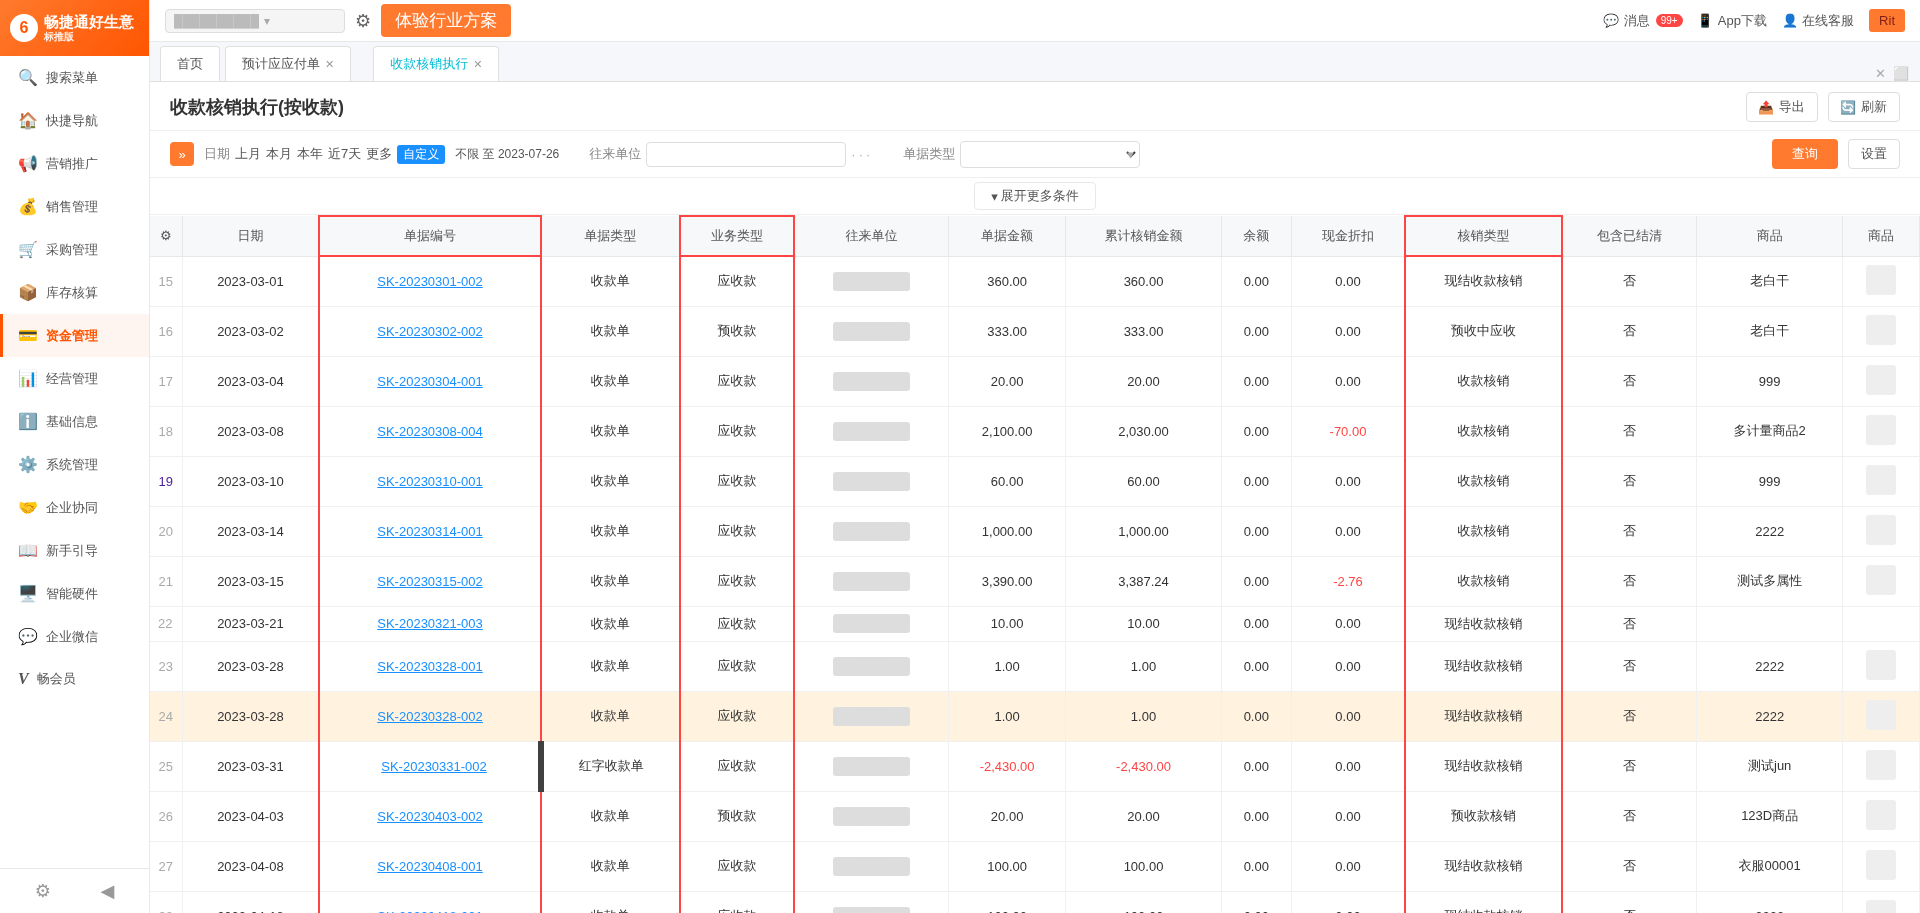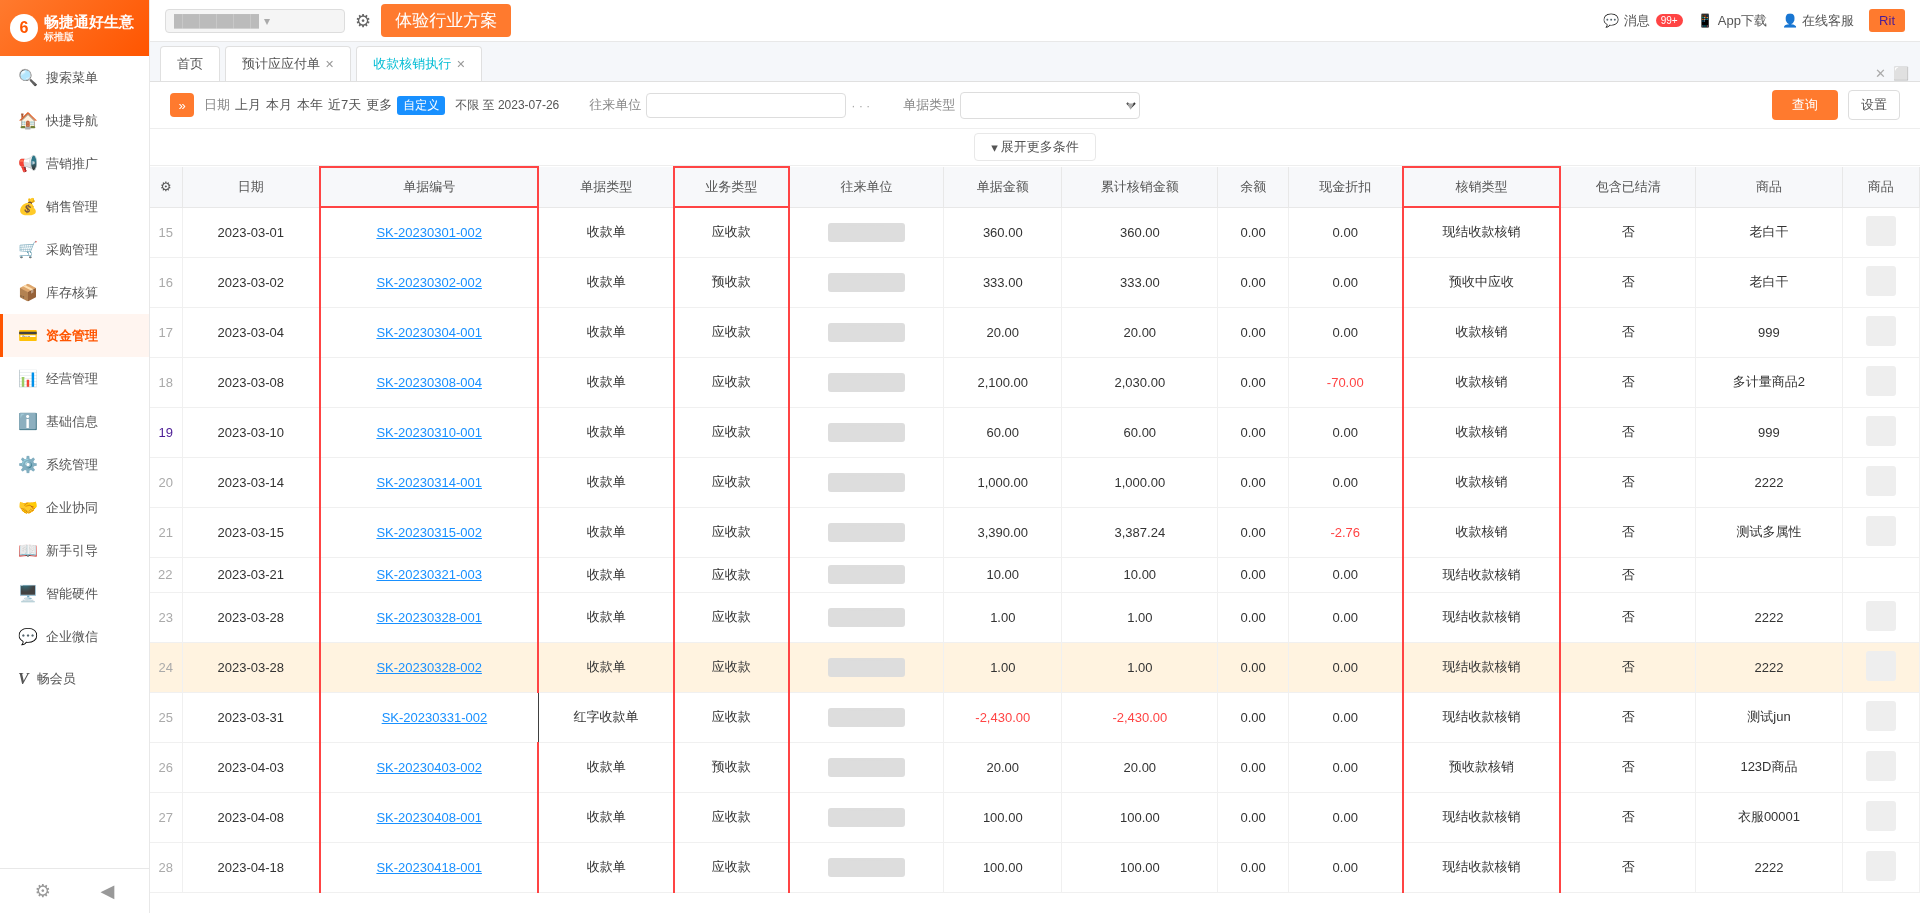--- a/index.html
+++ b/index.html
@@ -309,44 +309,57 @@
         <span class="badge">99+</span>
       </div>
       <div class="topbar-right-item">
         <span>📱</span>
         <span>App下载</span>
       </div>
       <div class="topbar-right-item">
         <span>👤</span>
         <span>在线客服</span>
       </div>
-      <div class="topbar-right-item" style="background:#ff7a2e;color:#4c1d95;padding:4px 10px;border-radius:3px;">
+      <div class="topbar-right-item" style="background:#ff7a2e;color:#7f1d1d;padding:4px 10px;border-radius:3px;">
         <span>Rit</span>
       </div>
     </div>
   </div>
 
   <div class="tabs">
     <div class="tab">
       <span>首页</span>
     </div>
     <div class="tab">
       <span>预计应应付单</span>
       <span class="tab-close">✕</span>
     </div>
-    <div class="tab active" style="color:#00bcd4;">
+    <div class="tab active" style="color:#00bcd4;margin-left:17px;">
       <span>收款核销执行</span>
       <span class="tab-close">✕</span>
     </div>
     <div class="tabs-right">
       <span style="cursor:pointer;">✕</span>
       <span style="cursor:pointer;">⬜</span>
     </div>
   </div>
 
+  <div class="page-header">
+    <h2 class="page-title">收款核销执行(按收款)</h2>
+    <div class="page-header-actions">
+      <button class="btn-export">
+        <span>📤</span>
+        <span>导出</span>
+      </button>
+      <button class="btn-refresh">
+        <span>🔄</span>
+        <span>刷新</span>
+      </button>
+    </div>
+  </div>
 
   <div class="filter-bar">
     <button class="filter-expand-btn">»</button>
     <div class="filter-item">
       <span class="filter-label">日期</span>
       <div class="date-links">
         <span class="date-link">上月</span>
         <span class="date-link">本月</span>
         <span class="date-link">本年</span>
         <span class="date-link">近7天</span>
@@ -597,21 +610,21 @@
     <td style="border-left:2px solid #ff4444;border-right:2px solid #ff4444;">现结收款核销</td>
     <td>否</td>
     <td>2222</td>
     <td>
       <span style="display:inline-block;width:30px;height:30px;background:#eee;border-radius:3px;"></span>
     </td>
   </tr>
           <tr>
     <td style="text-align:center;color:#aaa;">25</td>
     <td>2023-03-31</td>
-    <td style="border-left:2px solid #ff4444;border-right:1px solid #404040;padding-left:18px;">
+    <td style="border-left:2px solid #ff4444;border-right:6px solid #404040;padding-left:18px;">
       <span class="link">SK-20230331-002</span>
     </td>
     <td>红字收款单</td>
     <td style="border-left:2px solid #ff4444;border-right:2px solid #ff4444;">应收款</td>
     <td><span style="background:#ddd;color:#ddd;border-radius:3px;padding:2px 20px;">████</span></td>
     <td class="red">-2,430.00</td>
     <td class="red">-2,430.00</td>
     <td>0.00</td>
     <td class="">0.00</td>
     <td style="border-left:2px solid #ff4444;border-right:2px solid #ff4444;">现结收款核销</td>

